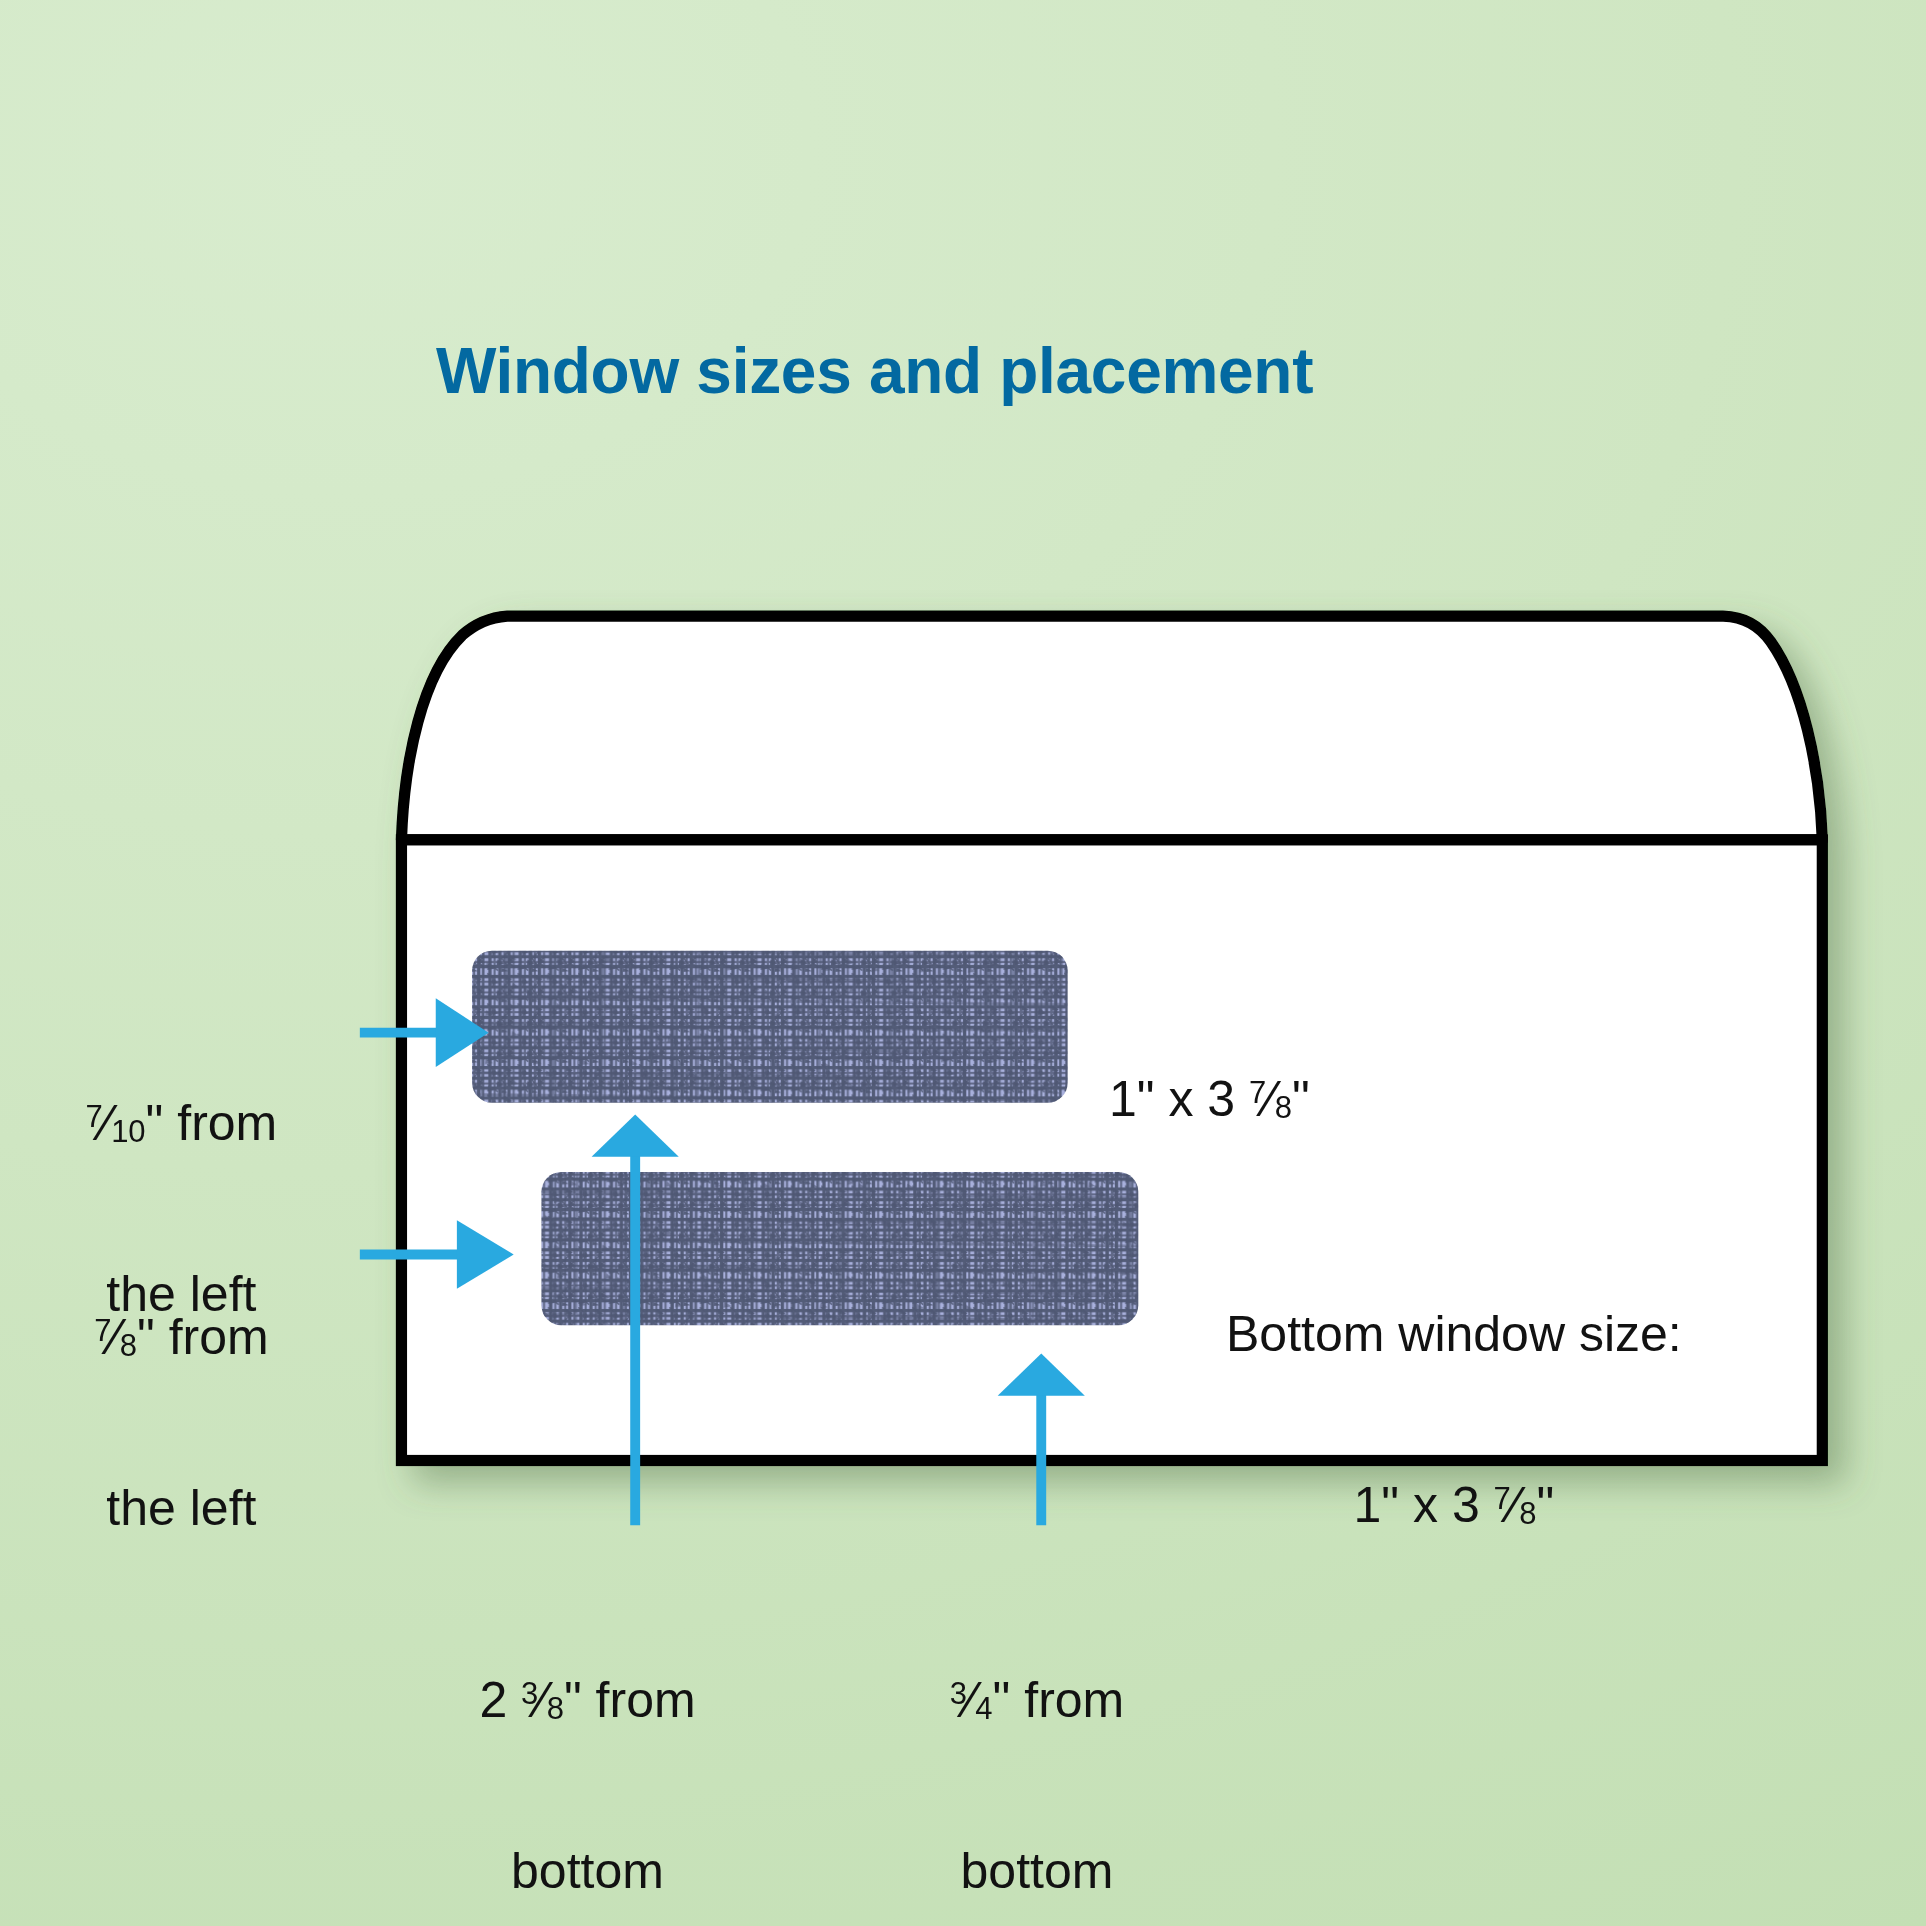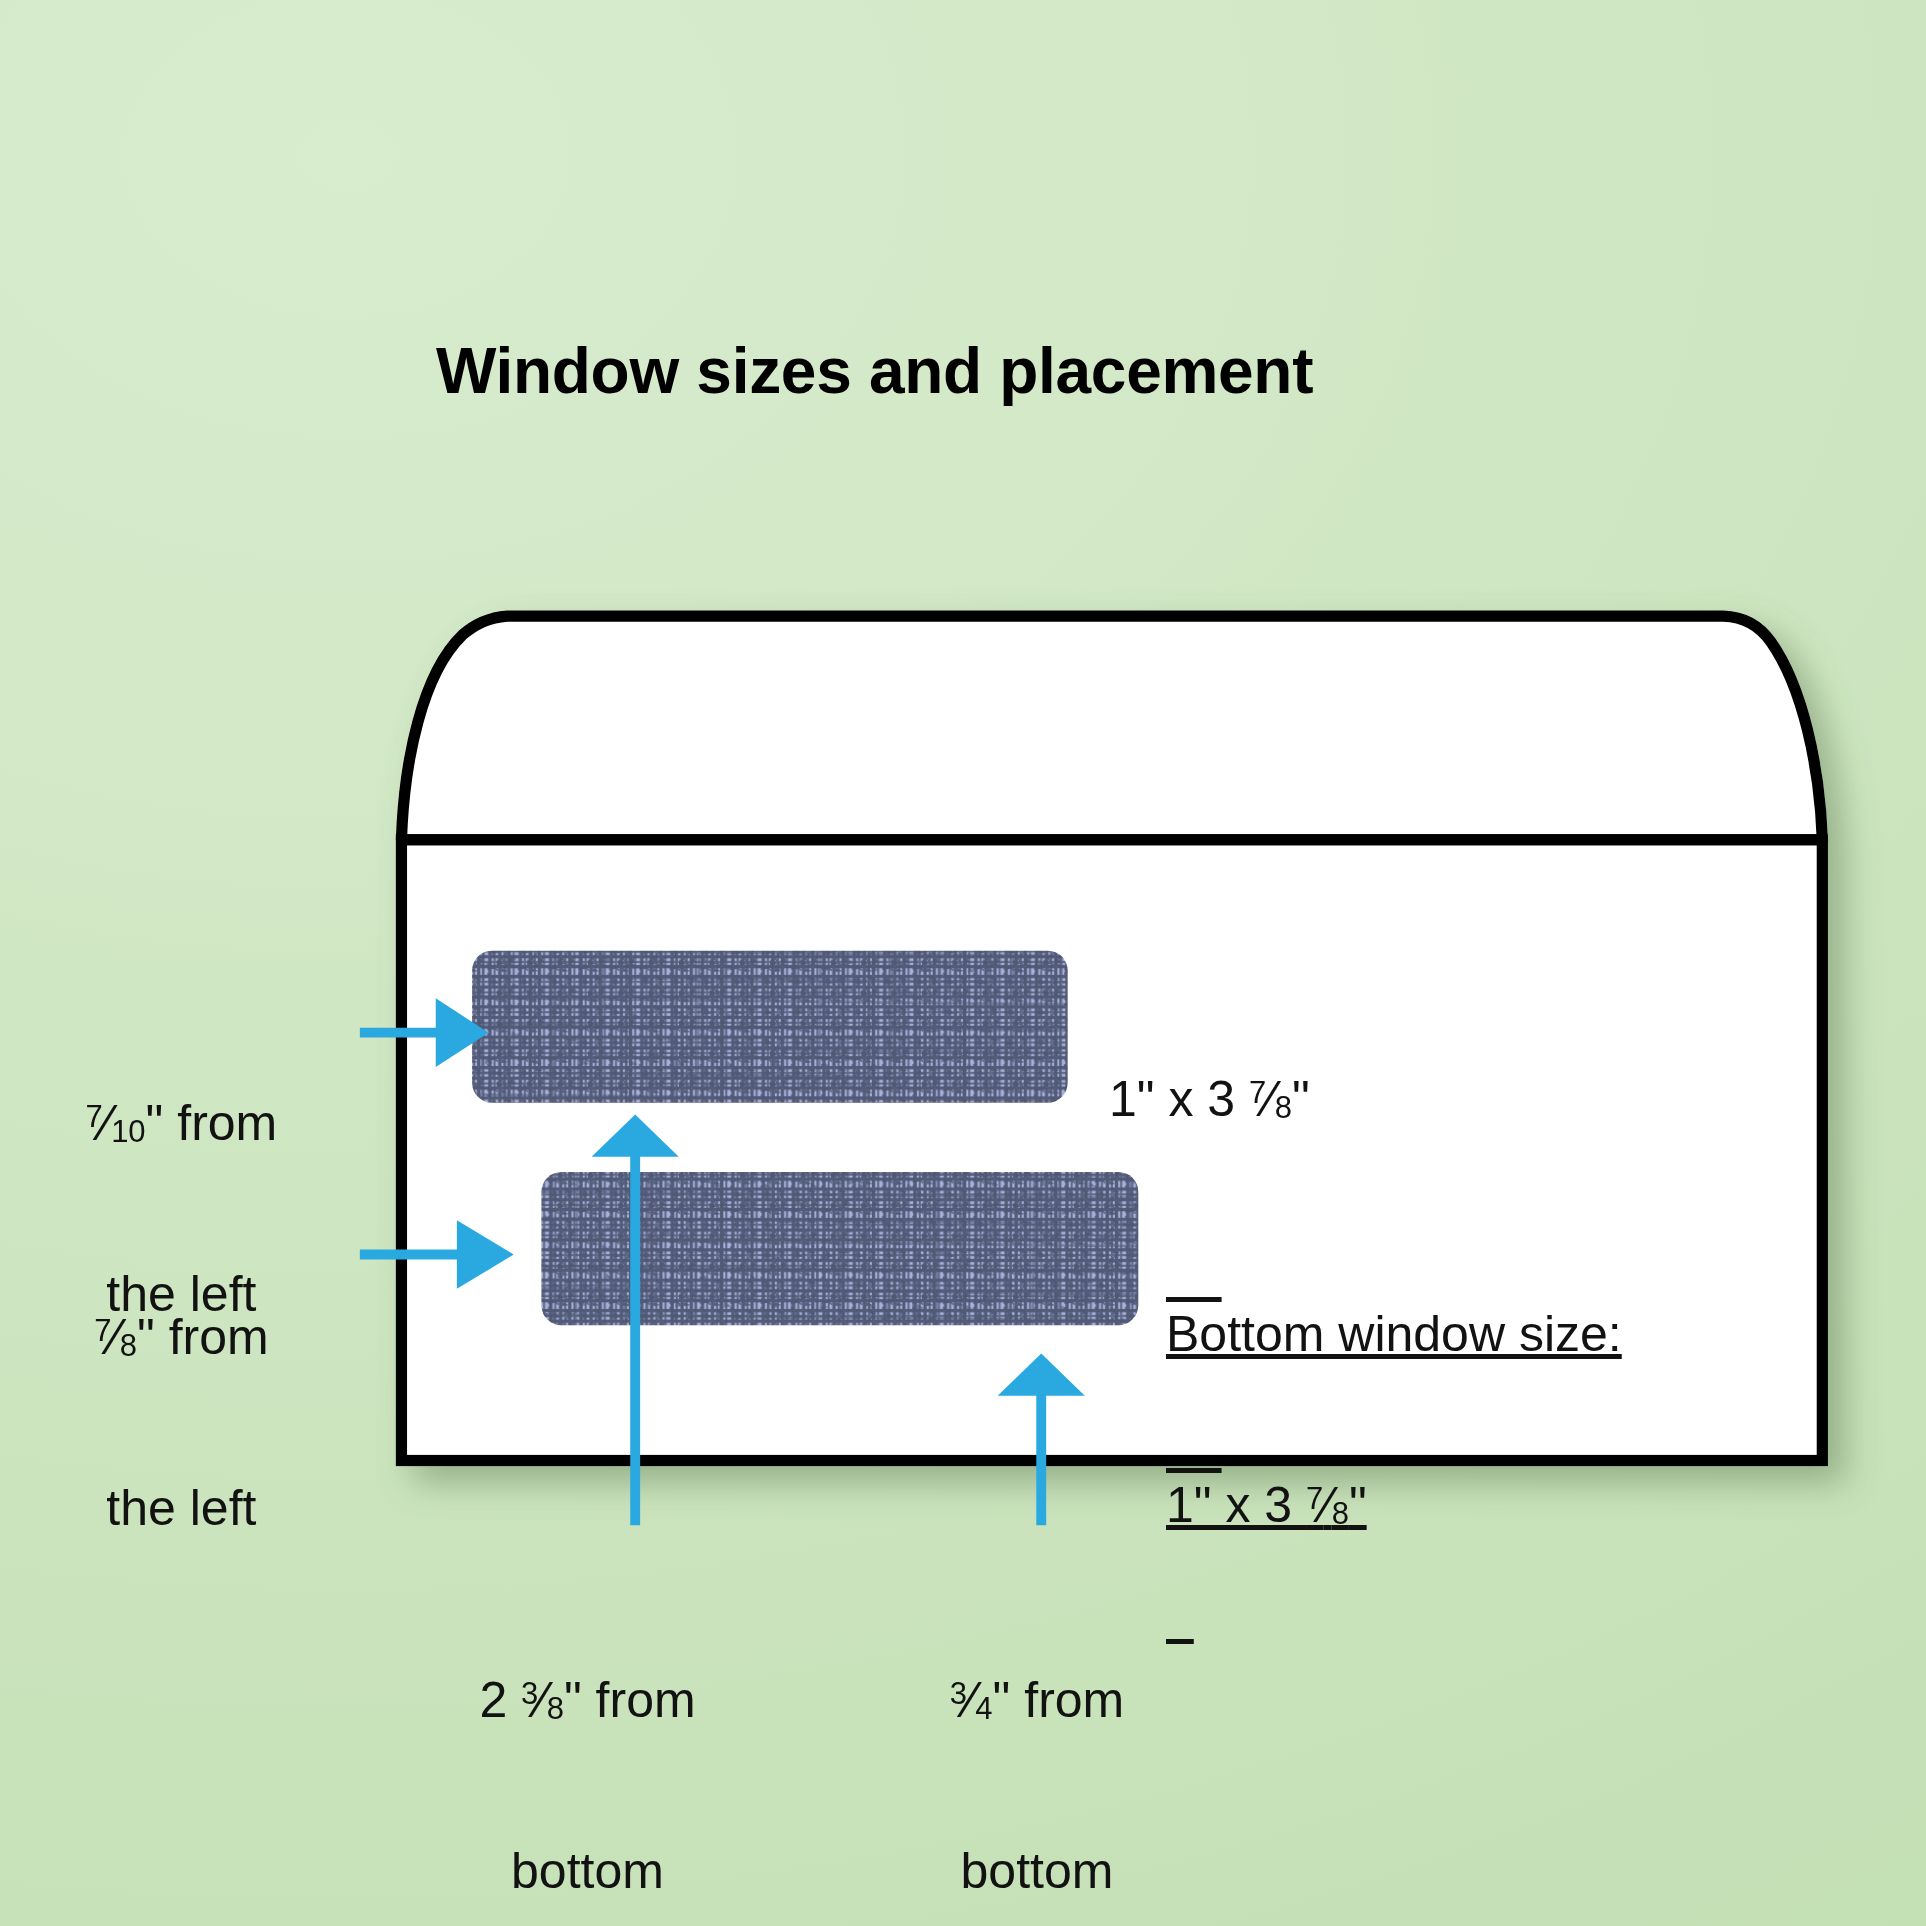--- a/index.html
+++ b/index.html
@@ -42,21 +42,21 @@
   }
   #title-wrap {
     position: absolute;
     left: 436px;
     top: 335px;
     width: 1056px;
     text-align: left;
     font-size: 64px;
     font-weight: bold;
     letter-spacing: -0.3px;
-    color: #000000;
+    color: #0369a1;
     font-family: "Liberation Sans", sans-serif;
   }
   .label {
     font-size: 50px;
     color: #121212;
   }
   .label .ln { display: block; }
   #label-left-top {
     left: 26.4px;
     top: 981px;
@@ -68,24 +68,23 @@
     top: 1195px;
     width: 310px;
     text-align: center;
   }
   #label-top-window {
     left: 1109px;
     top: 957px;
     text-align: left;
   }
   #label-bottom-window {
-    left: 1166px;
+    left: 1226px;
     top: 1192px;
-    text-align: left;
-    text-decoration: underline;
+    text-align: center;
   }
   #label-bottom-a {
     left: 409px;
     top: 1558px;
     width: 357px;
     text-align: center;
   }
   #label-bottom-b {
     left: 872px;
     top: 1558px;

